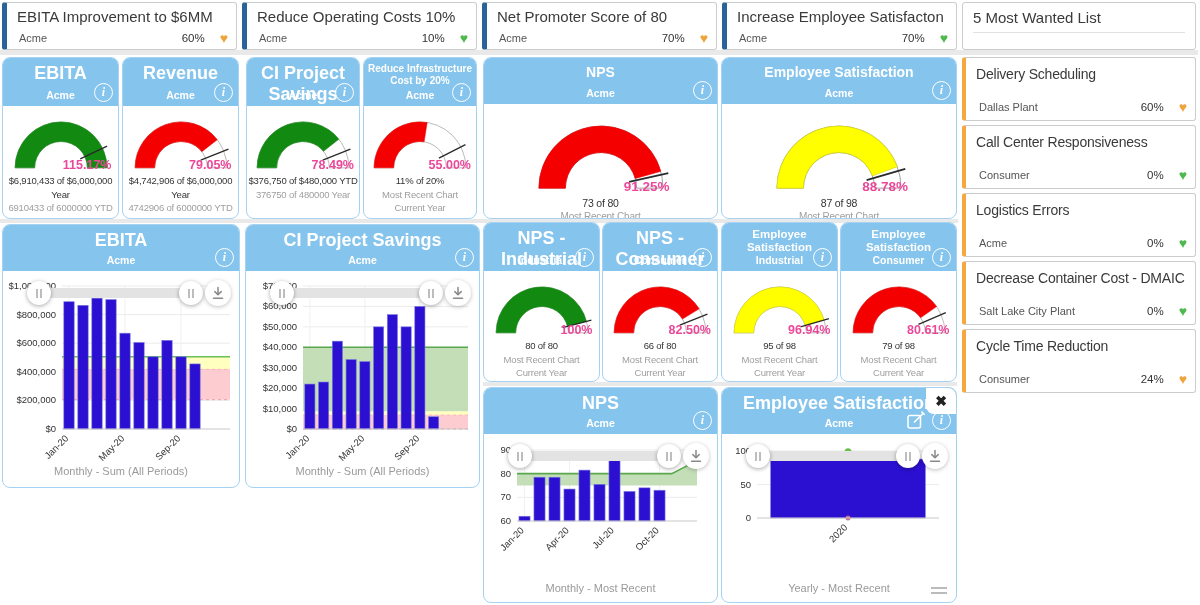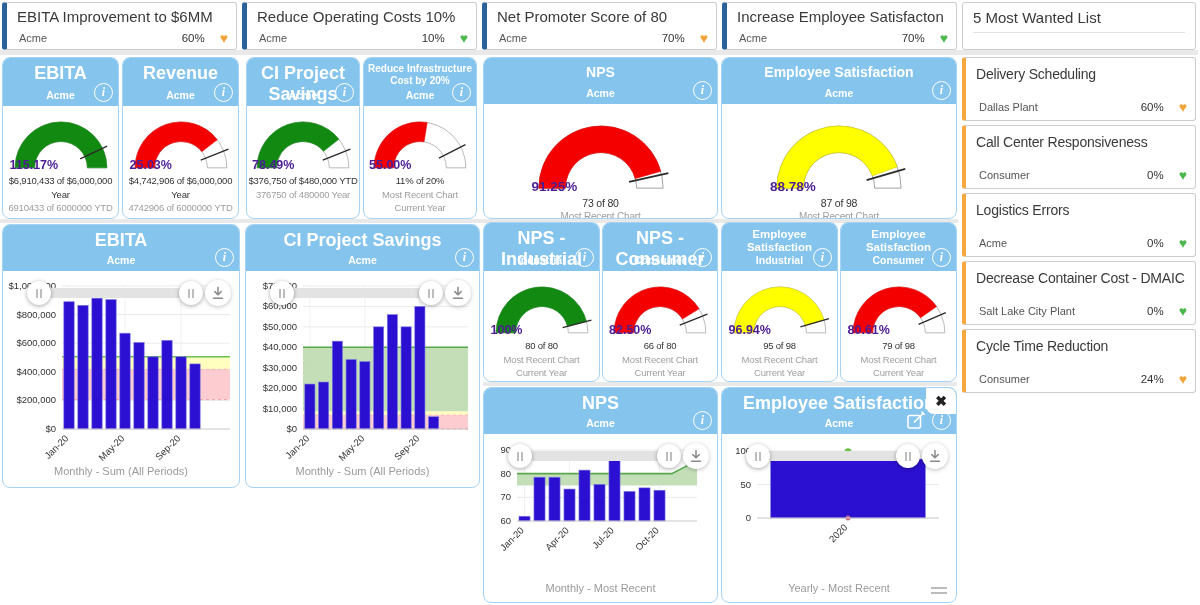--- a/index.html
+++ b/index.html
@@ -37,21 +37,21 @@
               border-radius:50%; color:#fff; font-family:"Liberation Serif",serif; font-style:italic; font-weight:bold;
               font-size:12px; display:flex; align-items:center; justify-content:center; cursor:pointer; }
   .bc-body { position:absolute; left:0; right:0; bottom:0; }
   .narrow .bc-body { top:48px; } .wide .bc-body, .chartcard .bc-body { top:46px; }
 
   
   .g-wrap { position:relative; margin:10px auto 0 auto; }
   .narrow .g-wrap { width:102px; }
   .wide .g-wrap { width:138px; margin-top:14px; }
   .g-wrap svg { display:block; width:100%; height:auto; }
-  .g-pct { position:absolute; left:0; right:0; bottom:-2px; text-align:left; font-weight:bold; color:#4c1d95; font-size:12.5px; }
+  .g-pct { position:absolute; left:0; right:0; bottom:-2px; text-align:right; font-weight:bold; color:#ec4899; font-size:12.5px; }
   .wide .g-pct { font-size:13.5px; }
   .g-lines { text-align:center; margin-top:4px; }
   .g-lines .p { font-size:9.5px; color:#333; line-height:1.4; letter-spacing:-0.2px; }
   .wide .g-lines .p { font-size:10.5px; }
   .g-lines .s { font-size:9.5px; color:#9e9e9e; line-height:1.4; letter-spacing:-0.2px; }
   .wide .g-lines .s { font-size:10px; }
 
   
   .chart-svg { position:absolute; top:0; left:3px; }
   .slider { position:absolute; top:10px; left:36px; right:48px; height:24px; z-index:4; }
@@ -205,21 +205,21 @@
       <div class="g-sub">Acme</div>
       <span class="info-btn">i</span>
     </div>
     <div class="bc-body">
       <div class="g-wrap">
           <svg viewBox="0 0 120 64">
             <path d="M6 60.99999999999999 A54 54 0 0 1 114 61 L91 61 A31 31 0 0 0 29 60.99999999999999 Z" fill="#fff" stroke="#9a9a9a" stroke-width="0.8"></path>
             <path d="M6 60.99999999999999 A54 54 0 0 1 102.66837066828728 27.90301910273928 L84.49480538364641 41.99988133675774 A31 31 0 0 0 29 60.99999999999999 Z" fill="#f40000" stroke="#f40000" stroke-width="0.6"></path>
             <line x1="83.24441214720629" y1="51.79688618288306" x2="115.7865891532951" y2="38.91252683891933" stroke="#2a2a2a" stroke-width="1.6"></line>
           </svg>
-        <div class="g-pct">25.03%</div>
+        <div class="g-pct">79.05%</div>
         </div>
       <div class="g-lines">
           <div class="p">$4,742,906 of $6,000,000</div>
           <div class="p">Year</div>
           <div class="s">4742906 of 6000000 YTD</div>
         </div>
     </div>
   </div>
   <div class="bluecard narrow" style="left:246px;top:57px;width:114px;height:162px">
     <div class="bc-header h48">

